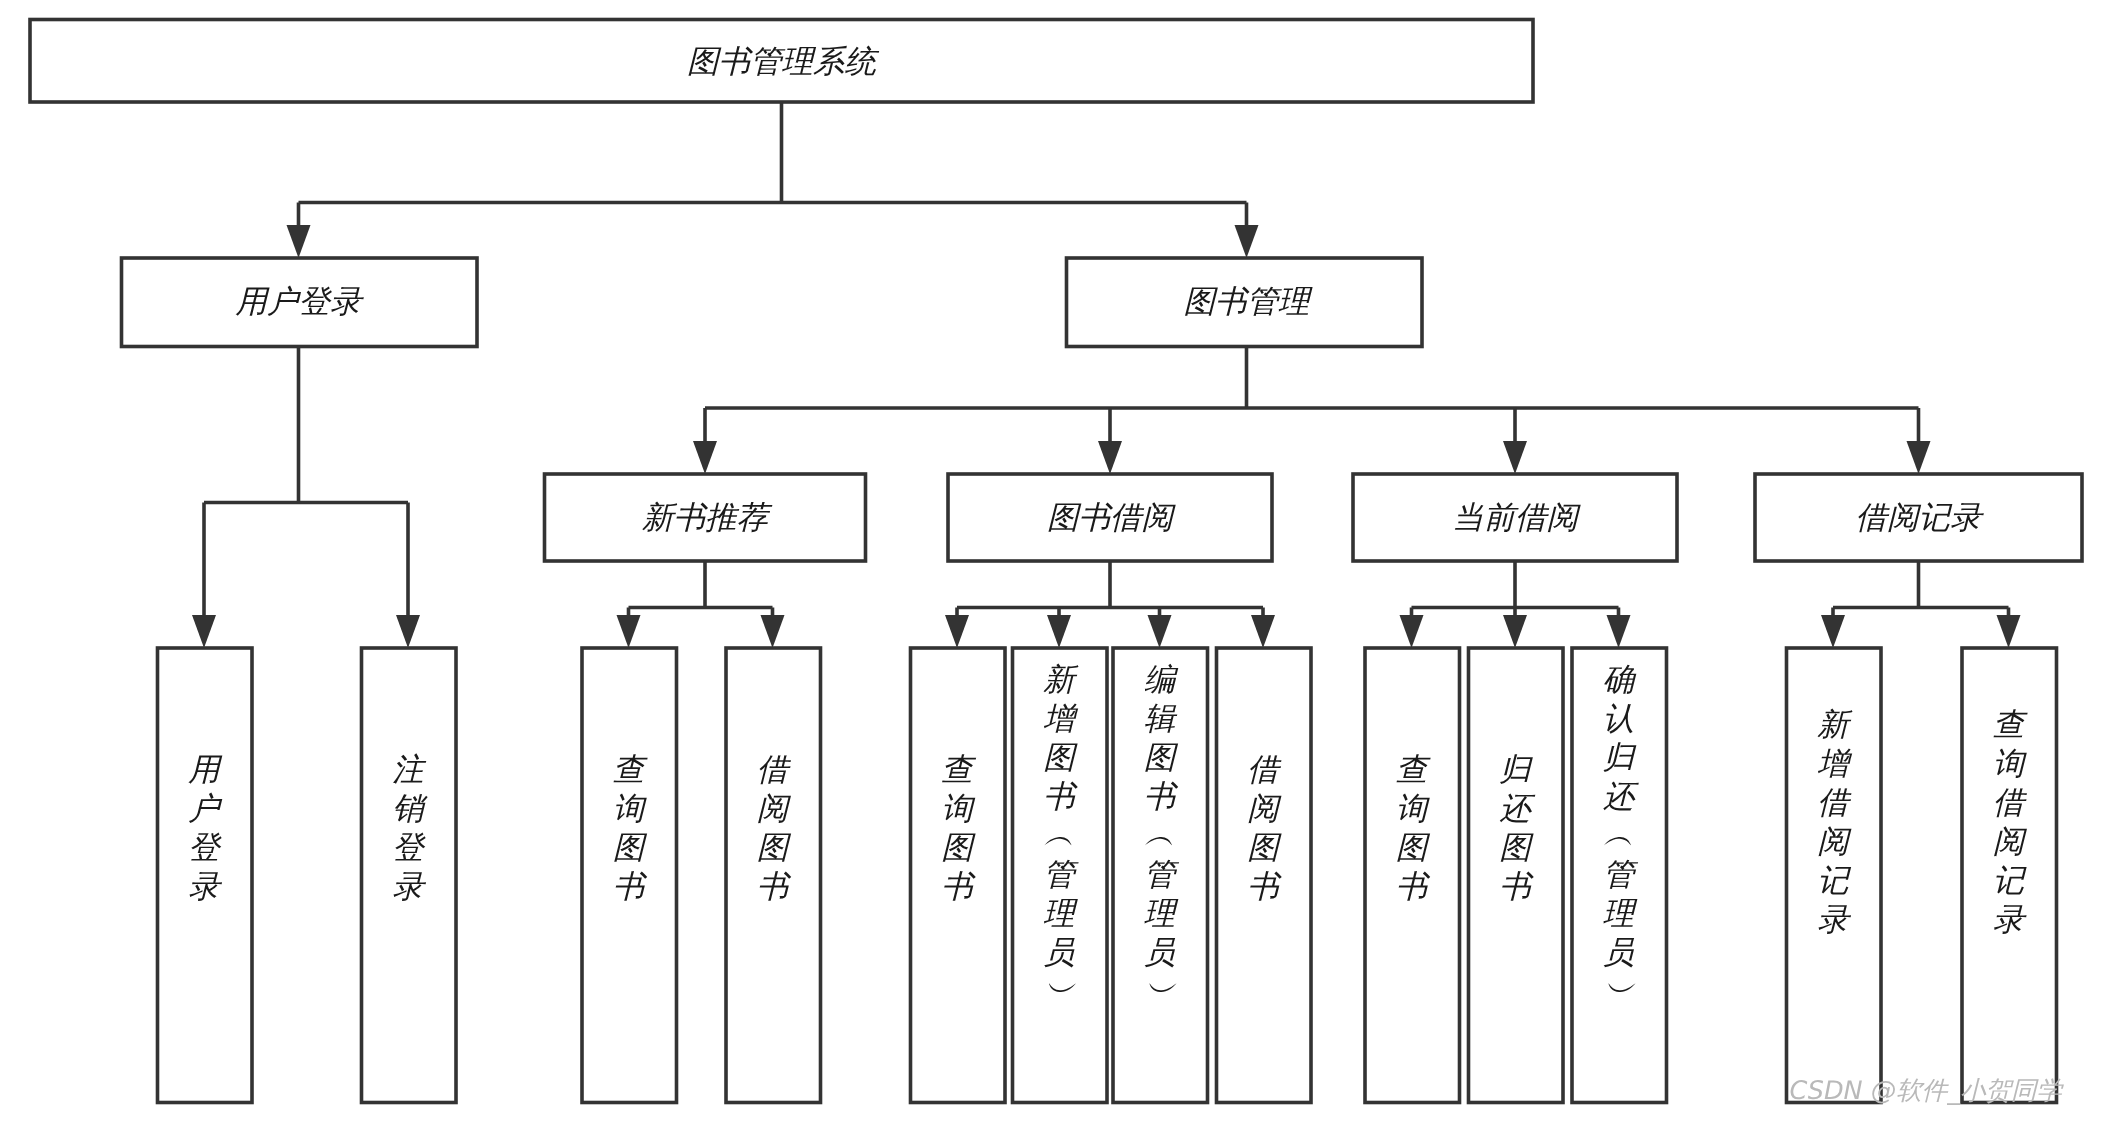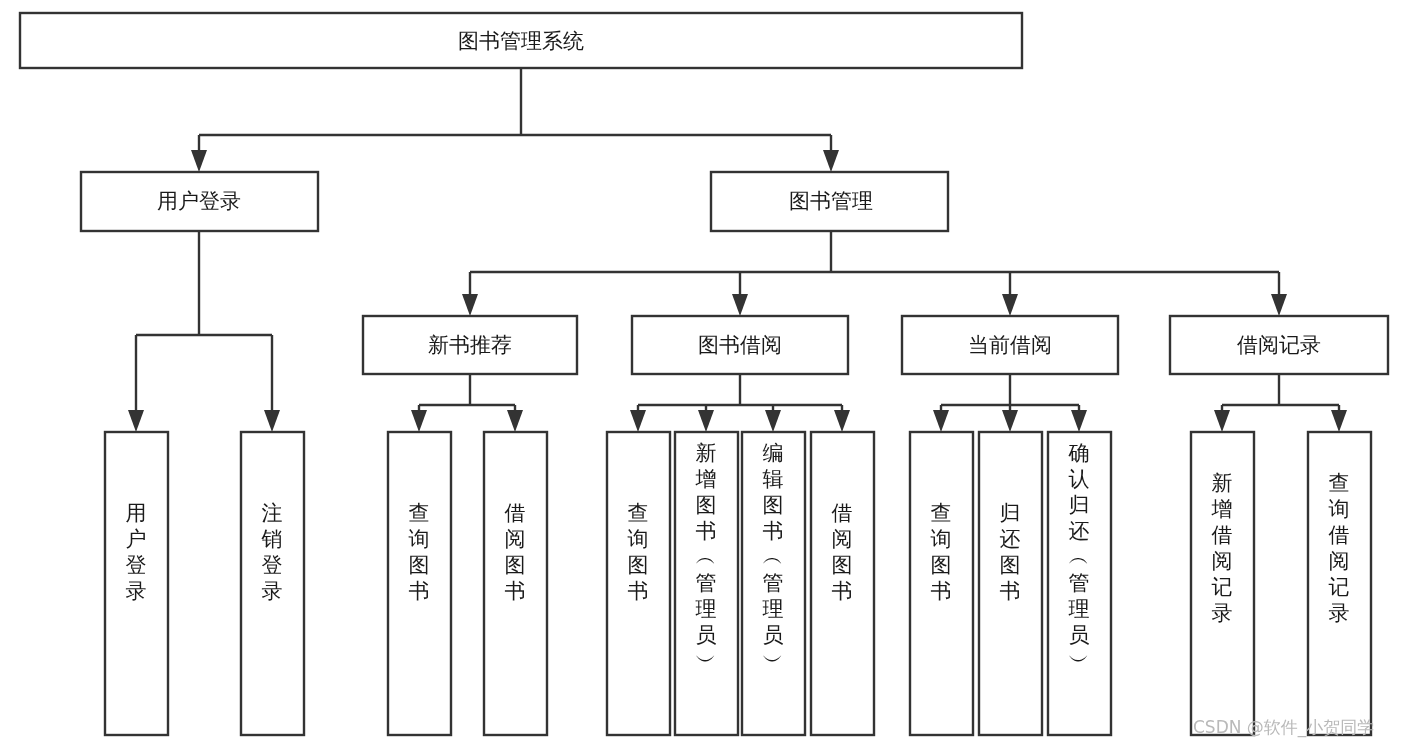--- a/index.html
+++ b/index.html
@@ -12,20 +12,21 @@
     height: 747px;
     position: relative;
     font-family: "DejaVu Sans", "Liberation Sans", sans-serif;
     overflow: hidden;
   }
   #diagram-root {
     position: absolute;
     left: 0; top: 0;
     width: 1405px;
     height: 747px;
+    font-style: italic;
   }
   svg.flow {
     display: block;
     width: 1405px;
     height: 747px;
   }
   .node-box {
     fill: #ffffff;
     stroke: #333333;
     stroke-width: 2.4;

